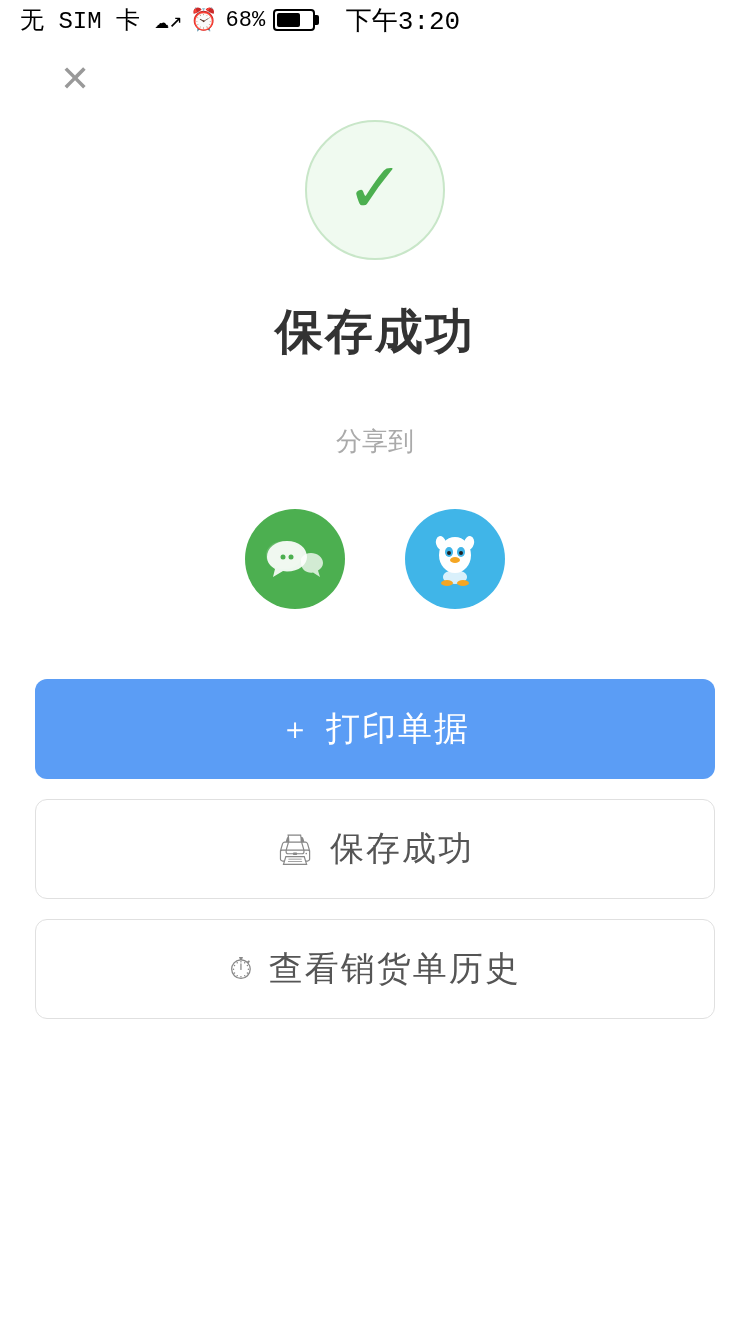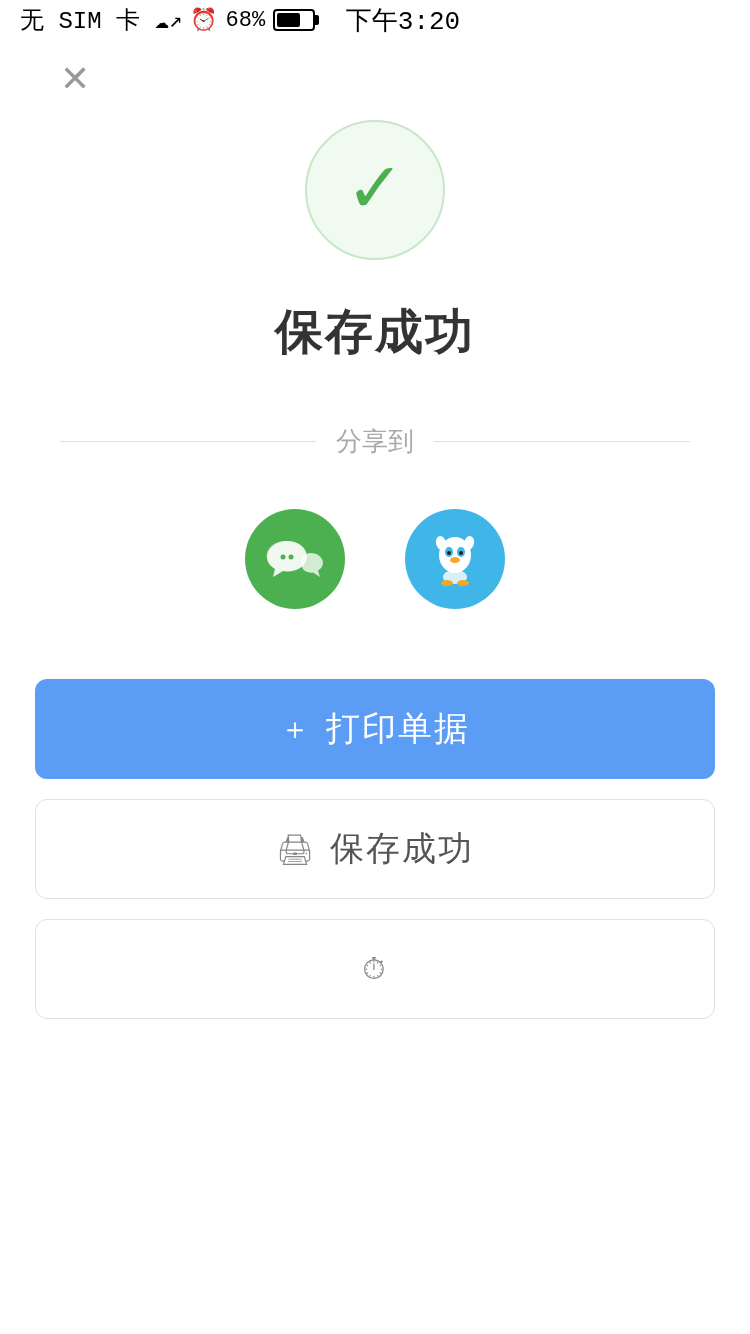--- a/index.html
+++ b/index.html
@@ -130,20 +130,21 @@
       letter-spacing: 2px;
     }
 
     
     .share-divider {
       width: 100%;
       display: flex;
       align-items: center;
       padding: 0 60px;
       margin-bottom: 50px;
+      flex-direction: column;
     }
     .divider-line {
       flex: 1;
       height: 1px;
       background: #e0e0e0;
     }
     .divider-text {
       font-size: 26px;
       color: #aaa;
       padding: 0 20px;
@@ -304,17 +305,18 @@
       <span>打印单据</span>
     </button>
 
     <button class="btn-secondary">
       <span class="btn-icon btn-icon-gray">🖨</span>
       <span>保存成功</span>
     </button>
 
     <button class="btn-secondary">
       <span class="btn-icon btn-icon-gray">⏱</span>
+      <span>查看销货单历史</span>
     </button>
 
   </div>
 
 </div>
 
 </body></html>

